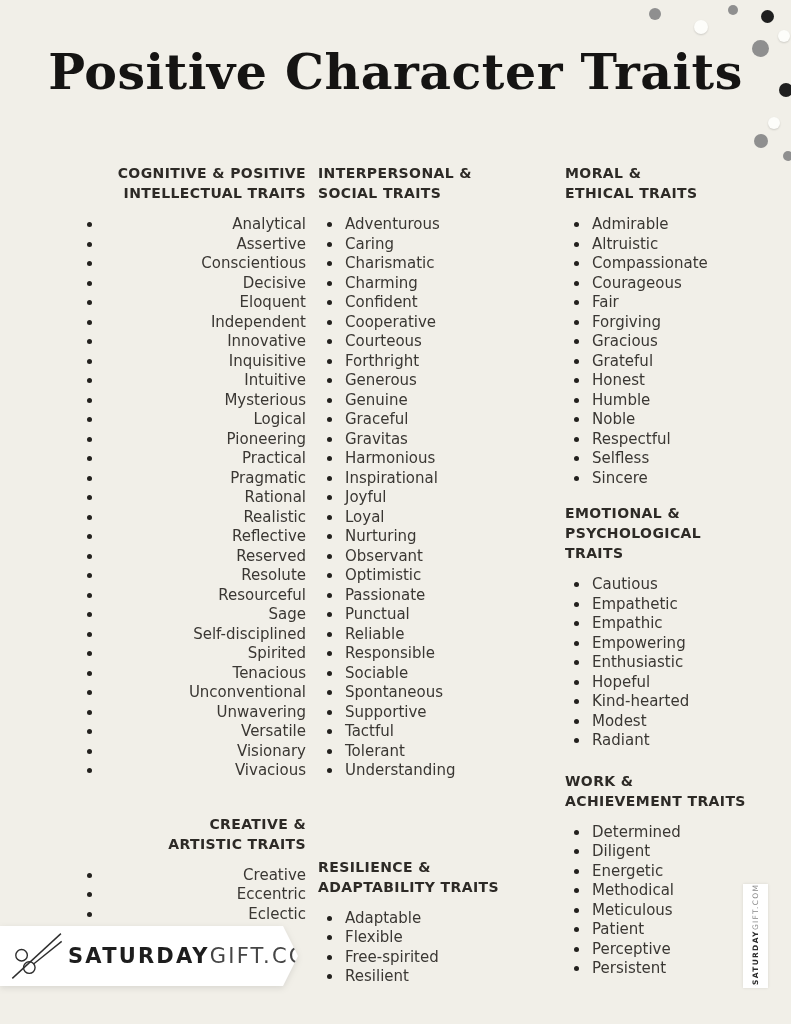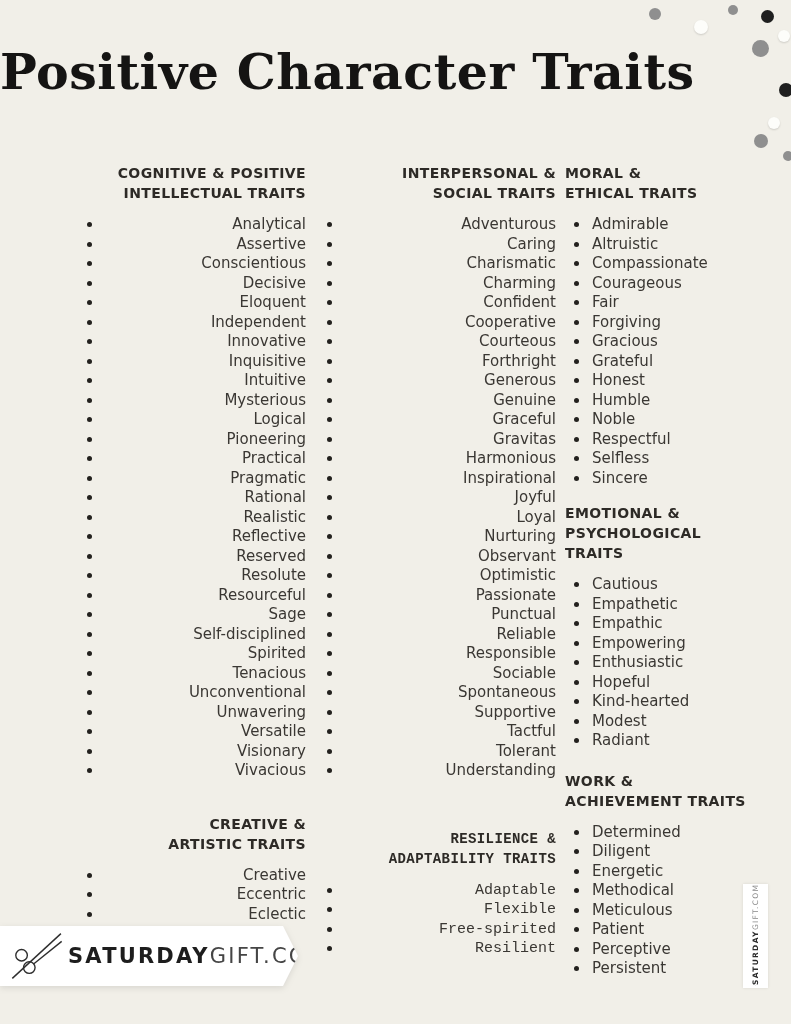--- a/index.html
+++ b/index.html
@@ -6,45 +6,45 @@
   body { background:#d8d6cf; font-family:"DejaVu Sans", sans-serif; }
 
   .page {
     position:relative; width:791px; height:1024px; margin:0 auto;
     background:#f1efe8; overflow:hidden;
   }
 
   
   .title {
     position:absolute; top:44px; left:0; right:0; margin:0;
-    text-align:left; color:#151413;
+    text-align:center; color:#151413;
     font-family:"DejaVu Serif", serif; font-weight:bold;
     font-size:49px; line-height:1.15; letter-spacing:0.5px;
   }
 
   
   .dot { position:absolute; border-radius:50%; }
   .dot.gray  { background:#8f8f8f; }
   .dot.black { background:#1f1f1f; }
   .dot.white { background:#fdfdfa; box-shadow:0 1px 2px rgba(0,0,0,0.15); }
 
   
   .column { position:absolute; top:163px; }
   .col-1 { left:78px;  width:228px;text-align:right; }
-  .col-2 { left:318px; width:238px;text-align:right; }
+  .col-2 { left:318px; width:238px; }
   .col-3 { left:565px; width:220px; }
 
   .section h2 {
     margin:0 0 12px 0;
     font-size:14px; line-height:20px; font-weight:bold;
     letter-spacing:0.4px; color:#2d2a26;
     white-space:pre-line;
   }
   .column .section + .section { margin-top:33px; }
-  .col-2  .section + .section { margin-top:48px;font-family:Liberation Mono, monospace; }
+  .col-2  .section + .section { margin-top:76px; }
   .col-3  .section + .section { margin-top:15px; }
   .col-3  .section:nth-child(3) { margin-top:20px; }
 
   .trait-list { list-style:none; margin:0; padding:0; }
   .trait-list li {
     position:relative; padding-left:27px;
     font-size:15px; line-height:19.5px; color:#3a3733;
   }
   .trait-list li::before {
     content:""; position:absolute; left:9px; top:7px;

